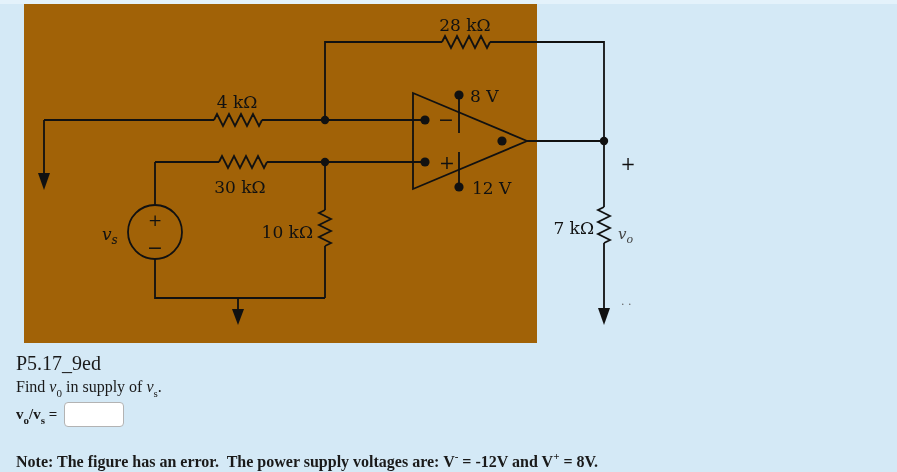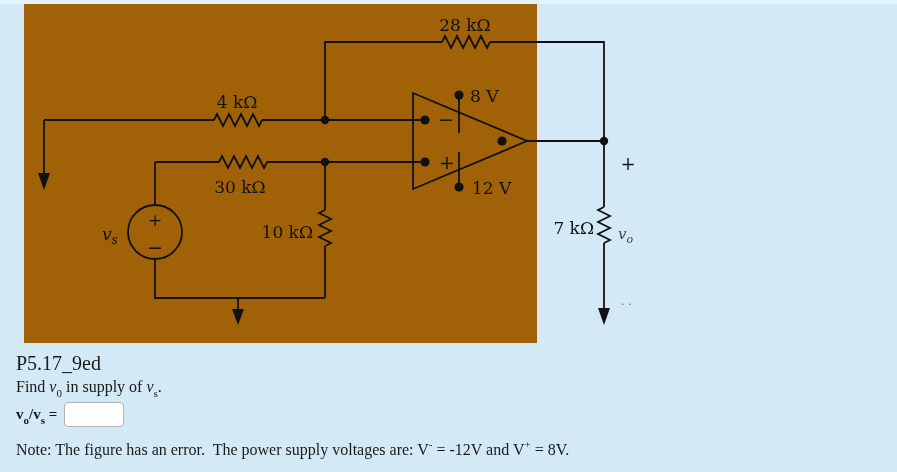--- a/index.html
+++ b/index.html
@@ -21,21 +21,21 @@
   .find-line{top:378px;font-size:16px;}
   .find-line i{font-style:italic;}
   .find-line sub,.answer-line sub{font-size:11px;vertical-align:-5px;line-height:0;}
   .answer-line{top:402px;font-size:15px;font-weight:bold;display:flex;align-items:center;}
   .answer-line .expr{display:inline-block;}
   .answer-input{
     width:50px;height:23px;margin-left:7px;
     border:1px solid #b3b3b3;border-radius:4px;background:#ffffff;
     outline:none;font-size:14px;padding:0 4px;
   }
-  .note-line{top:441px;font-size:16px;}
+  .note-line{top:453px;font-size:16px;font-weight:bold;}
   .note-line sup{font-size:11px;vertical-align:7px;line-height:0;}
 </style>
 </head>
 <body>
 
 <div class="top-strip"></div>
 
 <div class="panel">
   <svg width="639" height="339" viewBox="0 0 639 339">
 

